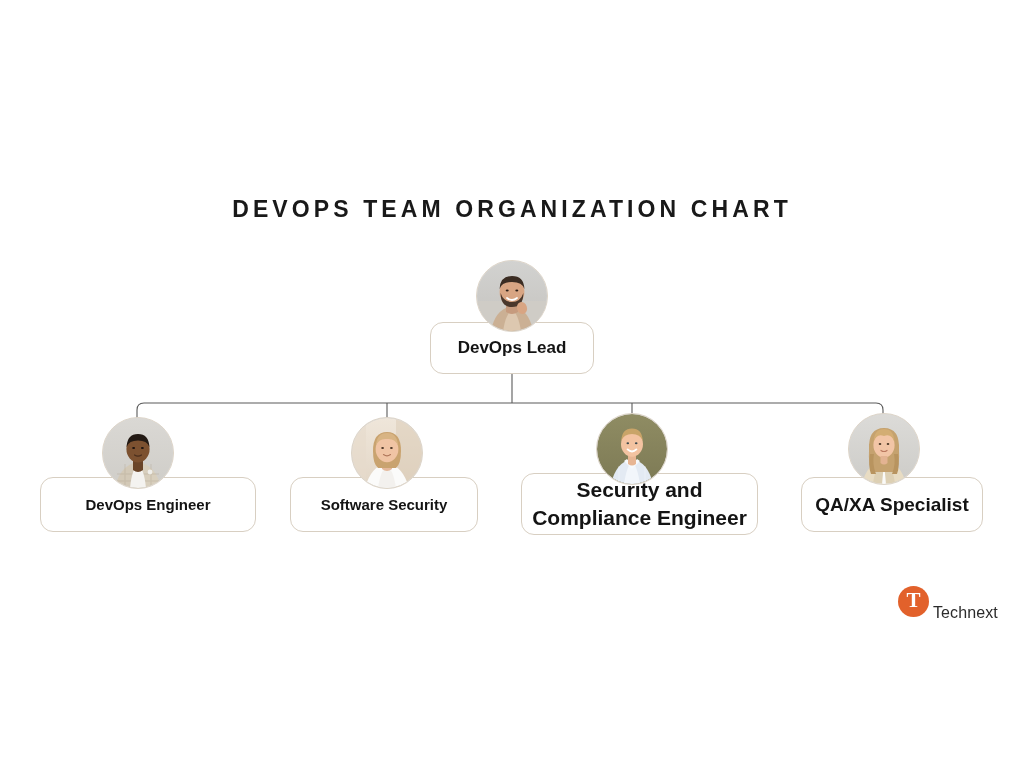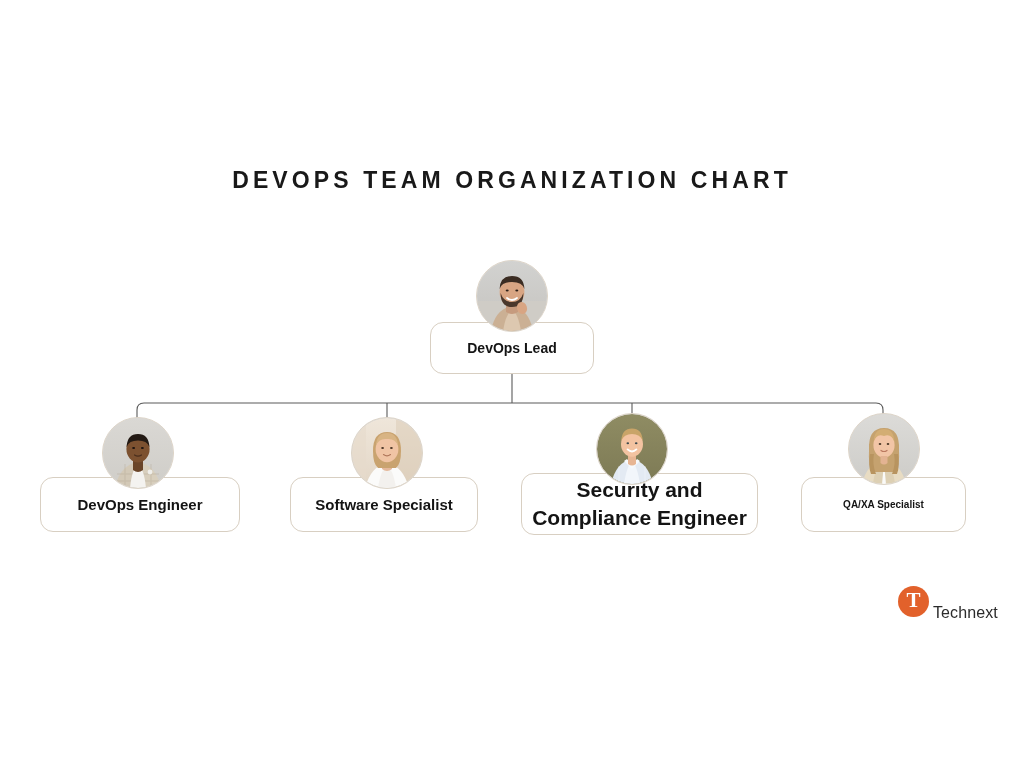--- a/index.html
+++ b/index.html
@@ -21,21 +21,21 @@
     position: absolute;
     left: 0; top: 0;
     width: 1024px;
     height: 768px;
   }
 
   
   .chart-title {
     position: absolute;
     left: 0;
-    top: 167px;
+    top: 196px;
     width: 1024px;
     text-align: center;
     font-size: 23px;
     font-weight: bold;
     letter-spacing: 4.1px;
     color: #191919;
     white-space: nowrap;
   }
 
   
@@ -166,21 +166,21 @@
 
           <ellipse cx="30.2" cy="29.5" rx="1.5" ry="1.1" fill="#2e2018"></ellipse>
           <ellipse cx="39.8" cy="29.5" rx="1.5" ry="1.1" fill="#2e2018"></ellipse>
 
           <path d="M30 37 q5 4 10 0" stroke="#ffffff" stroke-width="1.8" fill="none" stroke-linecap="round"></path>
 
           <ellipse cx="45" cy="47" rx="5" ry="6" fill="#d8a583" transform="rotate(-18 45 47)"></ellipse>
         </g>
       </svg>
     </div>
-    <div class="node-box" style="left:430px; top:322px; width:164px; height:52px; font-size:14px;">
+    <div class="node-box" style="left:430px; top:322px; width:164px; height:52px; font-size:17px;">
       <span class="node-label">DevOps Lead</span>
     </div>
   </div>
 
   <div class="node">
     <div class="avatar" style="left:102px; top:417px; width:72px; height:72px;">
       <svg width="70" height="70" viewBox="0 0 70 70" aria-hidden="true">
         <defs>
           <clipPath id="clipC1">
               <circle cx="35" cy="35" r="35"></circle>
@@ -212,21 +212,21 @@
 
           <ellipse cx="30.6" cy="30" rx="1.5" ry="1" fill="#1d1410"></ellipse>
           <ellipse cx="39.4" cy="30" rx="1.5" ry="1" fill="#1d1410"></ellipse>
 
           <path d="M31.5 37 q3.5 2.4 7 0" stroke="#4a2e1c" stroke-width="1.2" fill="none" stroke-linecap="round"></path>
 
           <circle cx="47" cy="54" r="2.4" fill="#efeeea"></circle>
         </g>
       </svg>
     </div>
-    <div class="node-box" style="left:40px; top:477px; width:200px; height:55px; font-size:15px;">
+    <div class="node-box" style="left:40px; top:477px; width:216px; height:55px; font-size:15px;">
       <span class="node-label">DevOps Engineer</span>
     </div>
   </div>
 
   <div class="node">
     <div class="avatar" style="left:351px; top:417px; width:72px; height:72px;">
       <svg width="70" height="70" viewBox="0 0 70 70" aria-hidden="true">
         <defs>
           <clipPath id="clipC2">
               <circle cx="35" cy="35" r="35"></circle>
@@ -253,21 +253,21 @@
           <path d="M23.8 28 q1 -13 11.2 -13 q10.2 0 11.2 13 q-3 -8 -11.2 -7 q-8.2 -1 -11.2 7 z" fill="#d8b483"></path>
 
           <ellipse cx="30.6" cy="30" rx="1.4" ry="1" fill="#4a3526"></ellipse>
           <ellipse cx="39.4" cy="30" rx="1.4" ry="1" fill="#4a3526"></ellipse>
 
           <path d="M31.5 36.6 q3.5 2.6 7 0" stroke="#b0765a" stroke-width="1.2" fill="none" stroke-linecap="round"></path>
         </g>
       </svg>
     </div>
     <div class="node-box" style="left:290px; top:477px; width:188px; height:55px; font-size:15px;">
-      <span class="node-label">Software Specialist</span>
+      <span class="node-label">Software Security</span>
     </div>
   </div>
 
   <div class="node">
     <div class="avatar" style="left:596px; top:413px; width:72px; height:72px;">
       <svg width="70" height="70" viewBox="0 0 70 70" aria-hidden="true">
         <defs>
           <clipPath id="clipC3">
               <circle cx="35" cy="35" r="35"></circle>
             </clipPath>
@@ -338,21 +338,21 @@
 
           <ellipse cx="31" cy="30" rx="1.3" ry="1" fill="#4c3826"></ellipse>
           <ellipse cx="39" cy="30" rx="1.3" ry="1" fill="#4c3826"></ellipse>
 
           <path d="M32 36.4 q3 2.2 6 0" stroke="#bb7a60" stroke-width="1.2" fill="none" stroke-linecap="round"></path>
 
           <path d="M31.5 42 h7 v7 q-3.5 3 -7 0 z" fill="#e3b392"></path>
         </g>
       </svg>
     </div>
-    <div class="node-box" style="left:801px; top:477px; width:165px; height:55px; font-size:10px;">
+    <div class="node-box" style="left:801px; top:477px; width:182px; height:55px; font-size:19px;">
       <span class="node-label">QA/XA  Specialist</span>
     </div>
   </div>
 
   <div class="logo">
     <div class="logo-mark">
       <span>T</span>
     </div>
     <div class="logo-text">Technext</div>
   </div>

